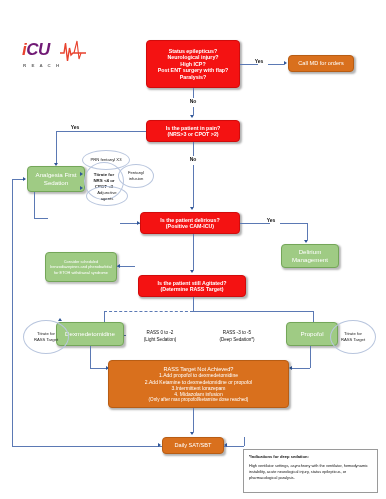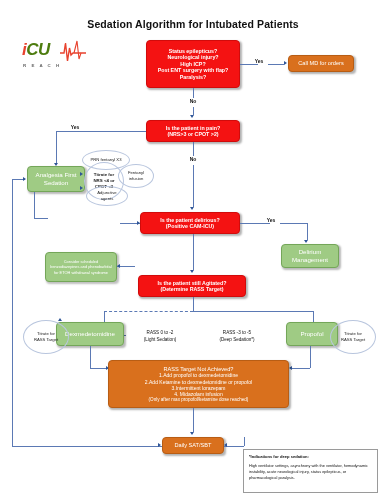--- a/index.html
+++ b/index.html
@@ -21,21 +21,21 @@
   }
 
   
   #logo{left:20px;top:36px;width:66px;height:42px;}
   #logo .logo-word{
     position:absolute;left:2px;top:5px;
     font-size:17px;font-weight:bold;font-style:italic;letter-spacing:-0.5px;
     line-height:1;
   }
   #logo .l-i{color:#e8422e;}
-  #logo .l-c{color:#4d7c0f;}
+  #logo .l-c{color:#701a75;}
   #logo .logo-sub{
     position:absolute;left:3px;top:27px;
     font-size:4.4px;letter-spacing:2px;color:#666;font-weight:bold;
   }
   #logo .ekg{position:absolute;left:40px;top:3px;}
 
   
   .node{
     display:flex;align-items:center;justify-content:center;
     text-align:center;color:#fff;line-height:1.22;
@@ -93,21 +93,20 @@
     border:0.8px solid #9a9a9a;background:#fff;
     padding:4px 5px;font-size:3.9px;line-height:1.5;color:#111;
   }
   #footnote .fn-title{font-weight:bold;font-size:4.1px;margin-bottom:3px;}
 </style>
 </head>
 <body>
 
 <div id="canvas">
 
-  <div class="abs" id="title">Sedation Algorithm for Intubated Patients</div>
 
   <div class="abs" id="logo">
     <div class="logo-word"><span class="l-i">i</span><span class="l-c">CU</span></div>
     <div class="logo-sub">R E A C H</div>
     <svg class="ekg" width="26" height="24" viewBox="0 0 26 24">
       <path d="M0 14 L4 14 L5.5 4 L7.5 22 L9.5 9 L11 16 L13 14 L26 14" fill="none" stroke="#e8422e" stroke-width="1.4"></path>
       <path d="M14 14 L17 2 L19 20 L21 14" fill="none" stroke="#e8422e" stroke-width="1.1"></path>
     </svg>
   </div>
 

